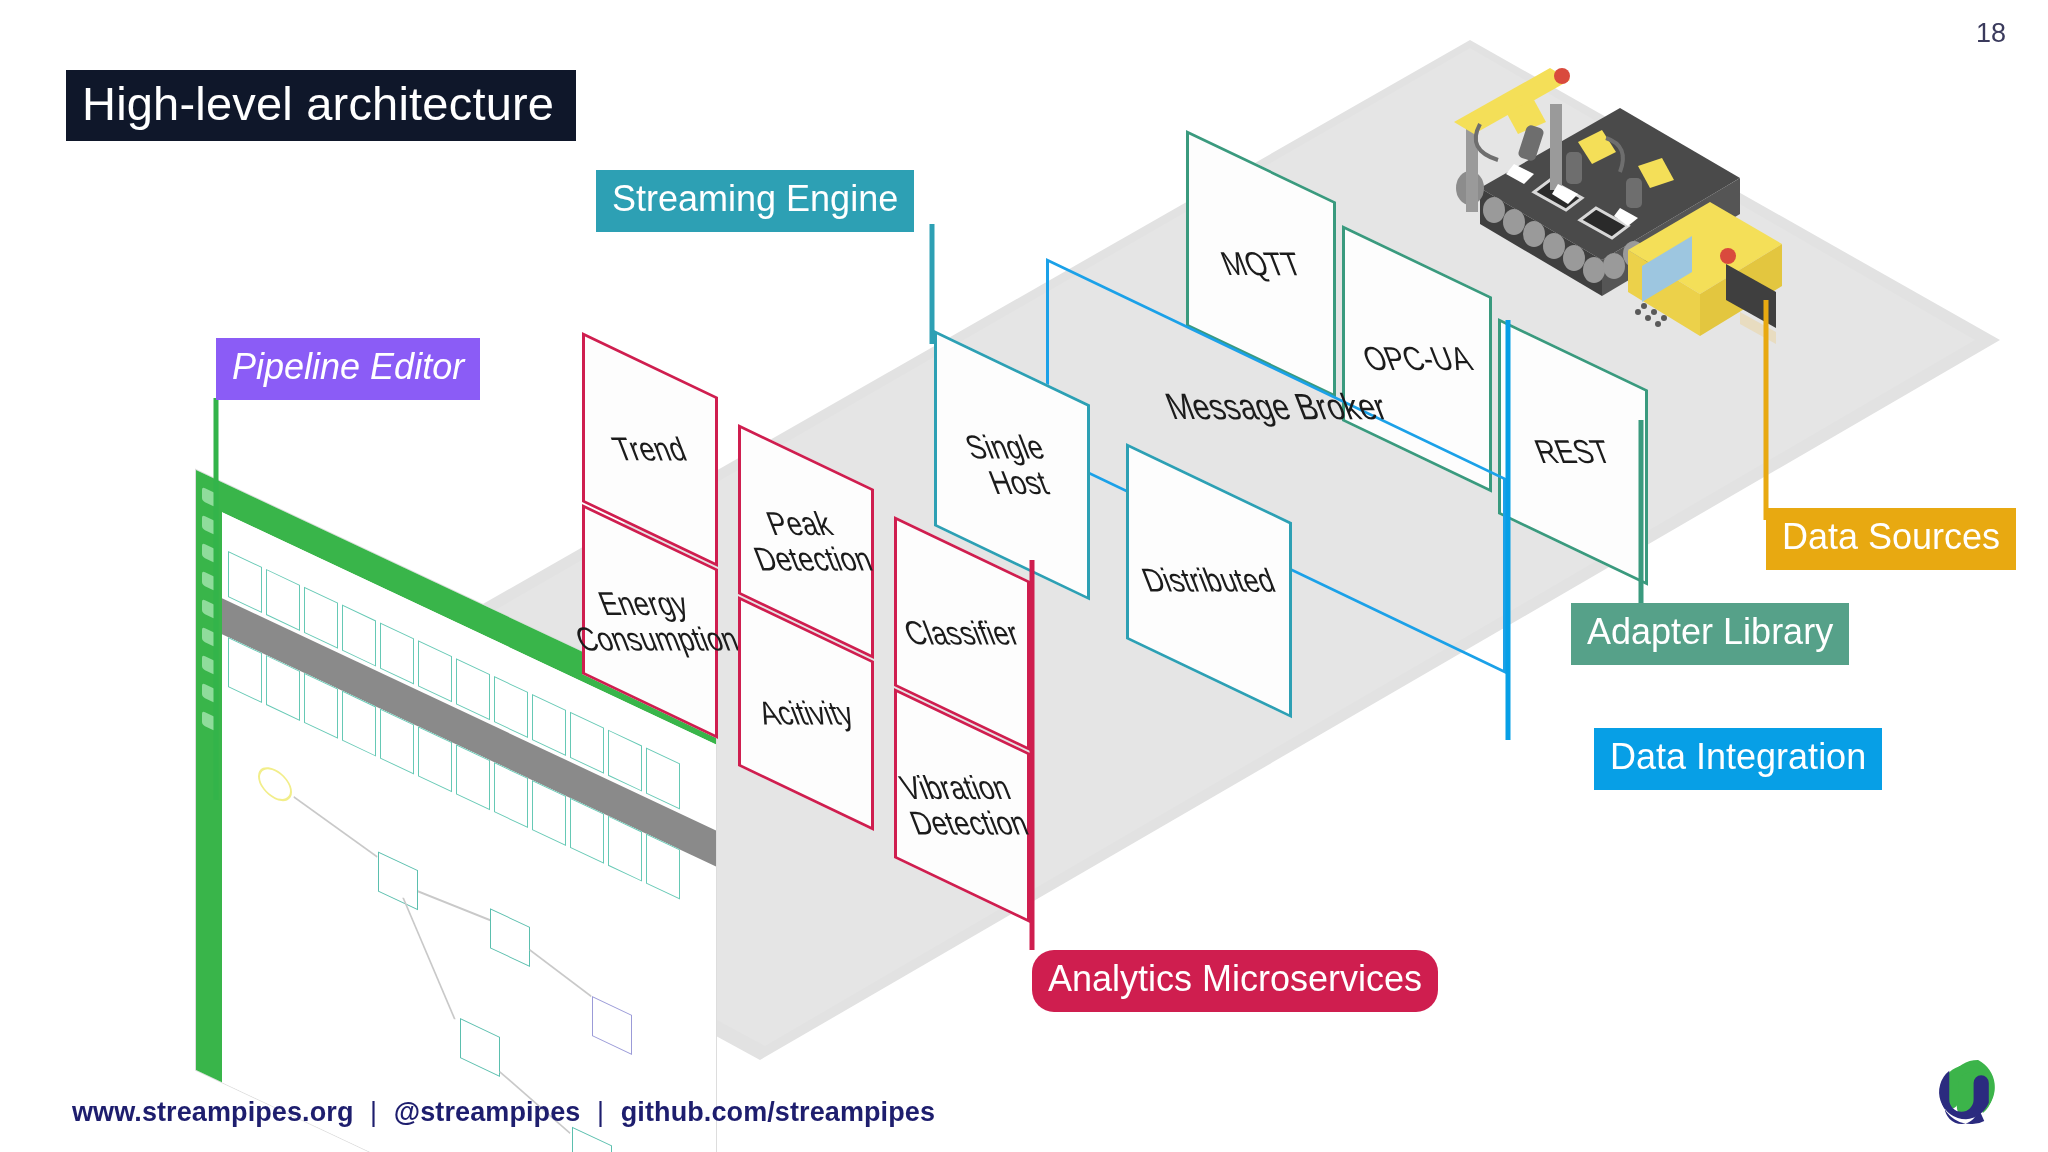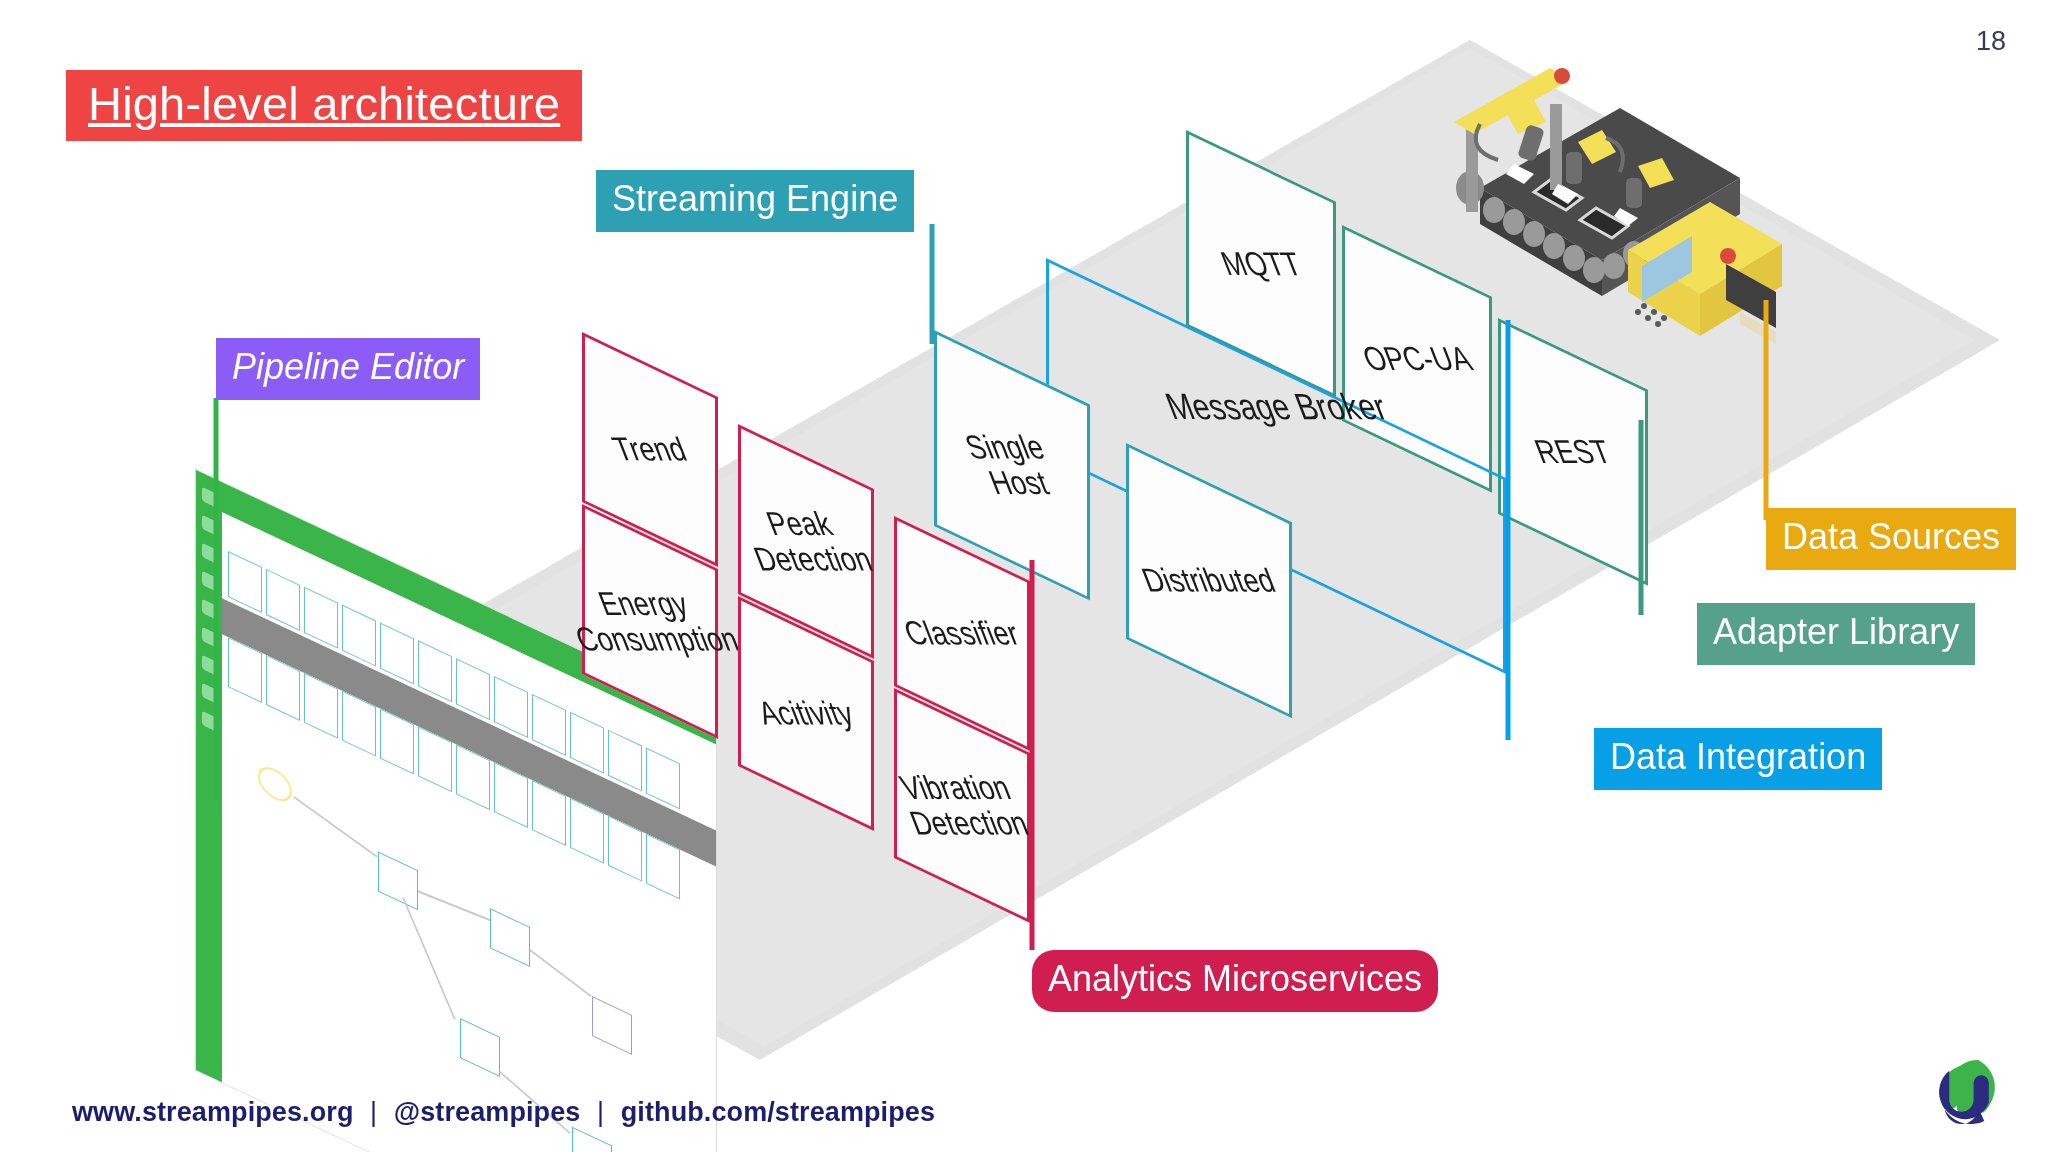--- a/index.html
+++ b/index.html
@@ -7,31 +7,30 @@
   body {
     background:#ffffff;
     font-family:"Liberation Sans", sans-serif;
     position:relative;
   }
   .slide { position:absolute; inset:0; }
 
   
   .slide-number {
     position:absolute; right:42px; top:18px;
-    font-size:27px; color:#3a3a5c; font-weight:400;margin-top:8px;
+    font-size:27px; color:#3a3a5c; font-weight:400;
   }
 
   
   .title-banner {
     position:absolute; left:66px; top:70px;
-    background:#ef4444; color:#fff;
-    padding:9px 22px 13px 22px;
+    background:#0f172a; color:#fff;
+    padding:9px 22px 13px 16px;
     font-size:47px; line-height:1.05; letter-spacing:.2px;
     white-space:nowrap;
-    text-decoration:underline;
   }
 
   
   .stage { position:absolute; left:0; top:0; width:2048px; height:1152px; }
 
   
   .iso-card {
     position:absolute;
     background:#fdfdfd;
     border:3px solid #999;
@@ -326,21 +325,21 @@
     </div>
 
     <div class="chip" style="left:1032px; top:950px; background:#cf1e4f;border-radius:22px;">
       <span>Analytics Microservices</span>
     </div>
 
     <div class="chip" style="left:1594px; top:728px; background:#079fe6;">
       <span>Data Integration</span>
     </div>
 
-    <div class="chip" style="left:1697px; top:603px; background:#56a189;">
+    <div class="chip" style="left:1571px; top:603px; background:#56a189;">
       <span>Adapter Library</span>
     </div>
 
     <div class="chip" style="left:1766px; top:508px; background:#e8a911;">
       <span>Data Sources</span>
     </div>
 
   </div>
 
   <div class="title-banner">High-level architecture</div>

